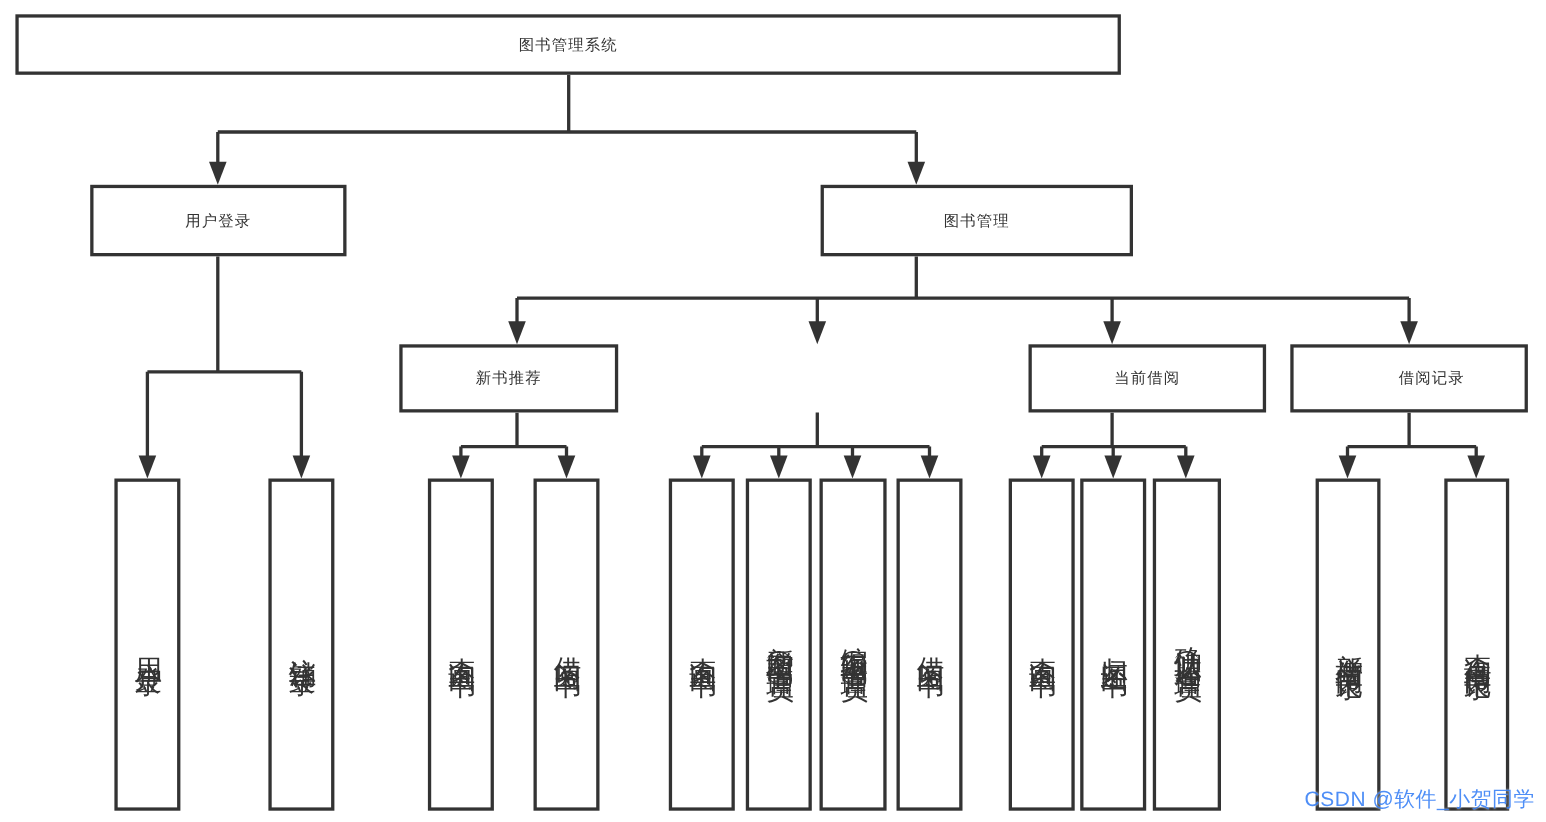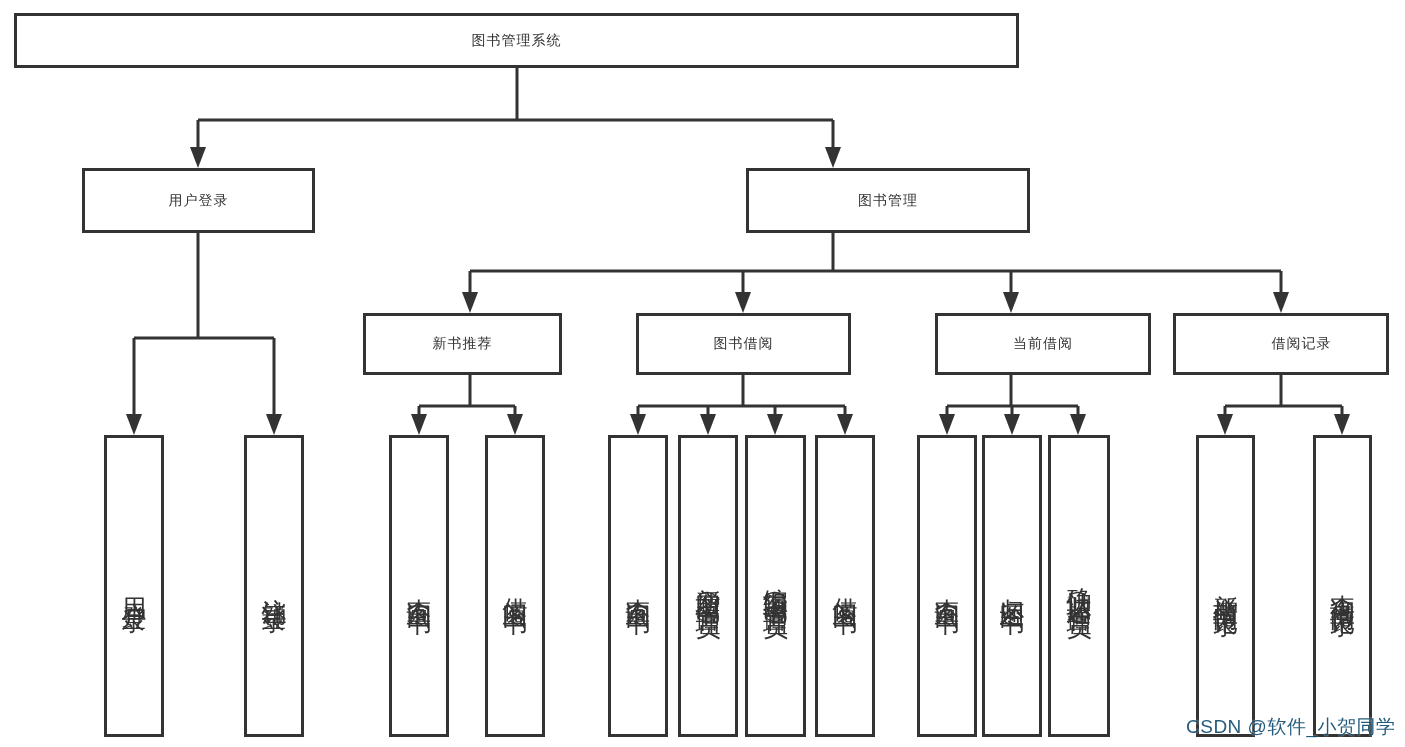--- a/index.html
+++ b/index.html
@@ -54,21 +54,21 @@
     font-size: 25px;
     letter-spacing: 4px;
     line-height: 1;
     white-space: nowrap;
   }
   .watermark {
     position: absolute;
     left: 1186px;
     top: 714px;
     font-size: 19px;
-    color: #0c4a6e;
+    color: #3b82f6;
     letter-spacing: 0.5px;
     white-space: nowrap;
     opacity: 0.9;
     text-shadow: 0 0 2px #ffffff;
   }
 </style>
 </head>
 <body>
 
 <div class="stage">
@@ -115,21 +115,20 @@
       <polygon points="1334,414 1350,414 1342,435"></polygon>
     </g>
   </svg>
 
   <div class="node h" style="left:14px; top:13px; width:1005px; height:55px;">图书管理系统</div>
 
   <div class="node h" style="left:82px; top:168px; width:233px; height:65px;">用户登录</div>
   <div class="node h" style="left:746px; top:168px; width:284px; height:65px;">图书管理</div>
 
   <div class="node h" style="left:363px; top:313px; width:199px; height:62px;">新书推荐</div>
-  <div class="node h" style="left:636px; top:313px; width:215px; height:62px;">图书借阅</div>
   <div class="node h" style="left:903px; top:313px; width:216px; height:62px;margin-left:32px;">当前借阅</div>
   <div class="node h" style="left:1173px; top:313px; width:216px; height:62px;padding-left:41px;">借阅记录</div>
 
   <div class="node v" style="left:104px; top:435px; width:60px; height:302px;">用户登录</div>
   <div class="node v" style="left:244px; top:435px; width:60px; height:302px;">注销登录</div>
 
   <div class="node v" style="left:389px; top:435px; width:60px; height:302px;">查询图书</div>
   <div class="node v" style="left:485px; top:435px; width:60px; height:302px;">借阅图书</div>
 
   <div class="node v" style="left:608px; top:435px; width:60px; height:302px;">查询图书</div>

